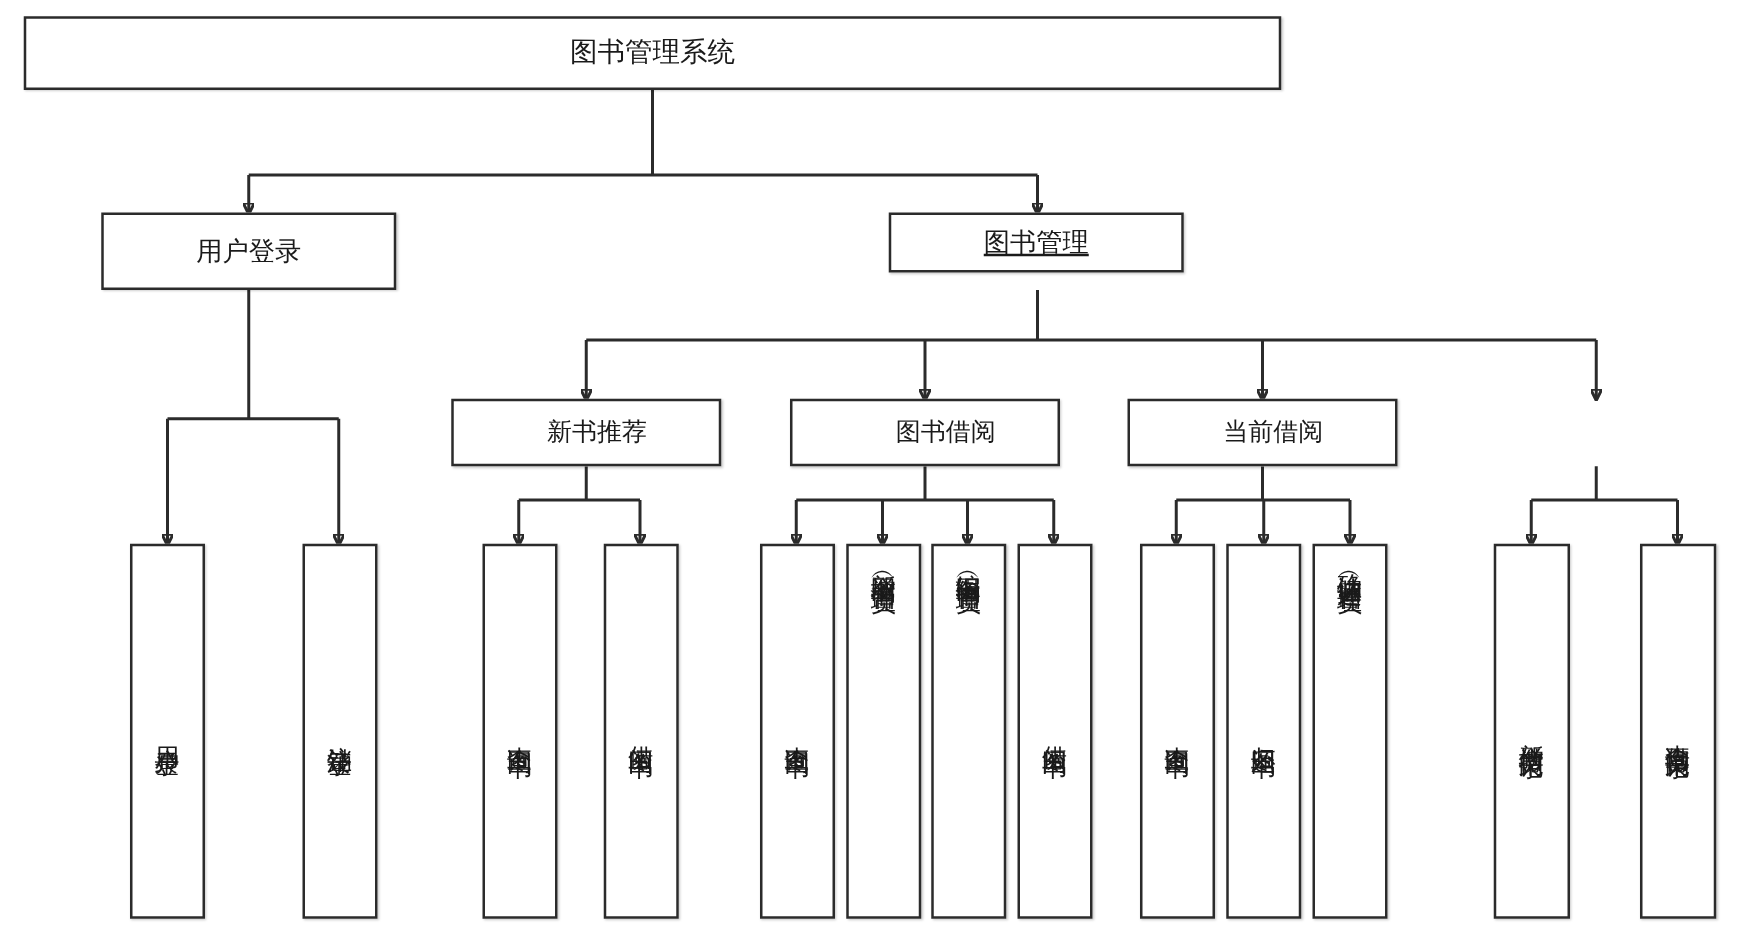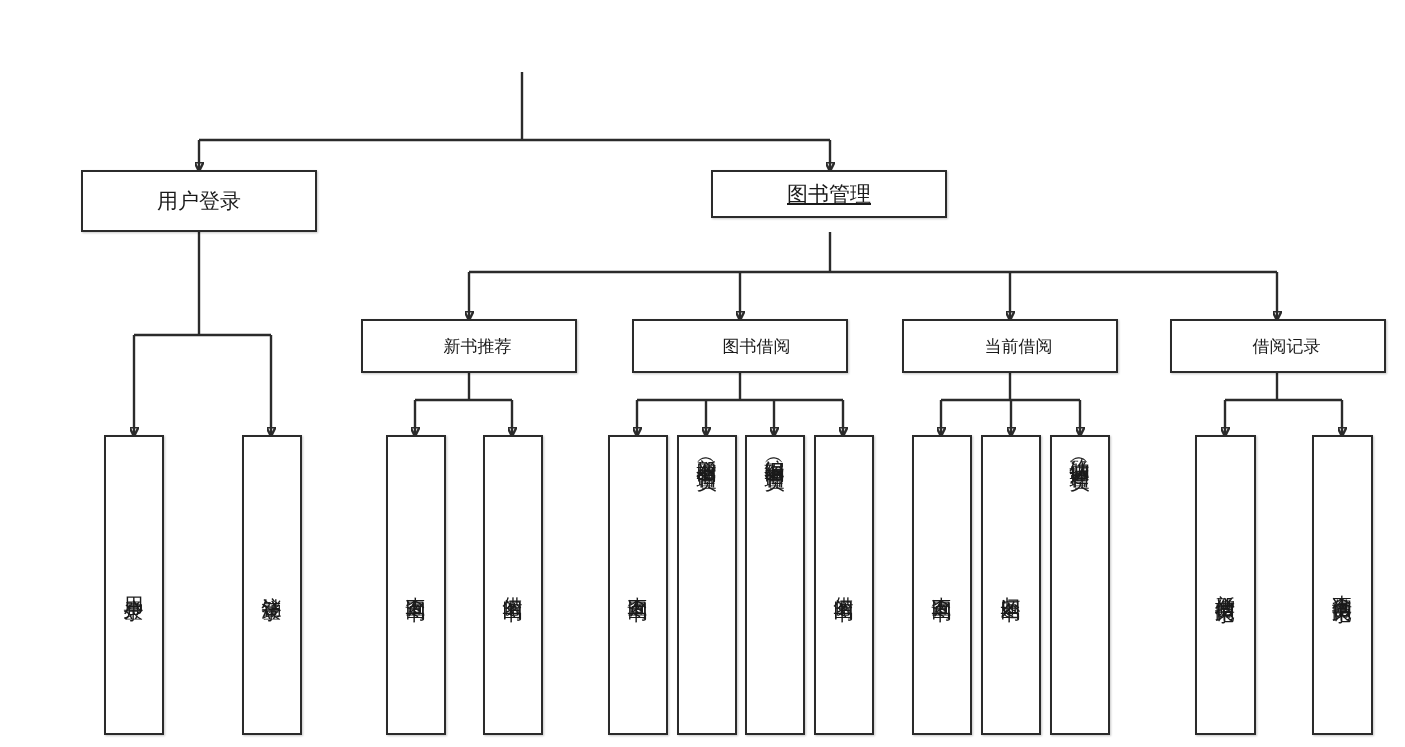--- a/index.html
+++ b/index.html
@@ -45,21 +45,21 @@
     box-shadow: 1px 1px 2px rgba(0,0,0,0.22);
   }
   .node .label {
     display: block;
     text-align: center;
     line-height: 1.18;
     white-space: nowrap;
   }
   .node.root .label { font-size: 22px; }
   .node.level2 .label { font-size: 21px; }
-  .node.level3 .label { font-size: 17px; margin-left: 17px; }
+  .node.level3 .label { font-size: 20px; margin-left: 17px; }
   
   .node.leaf {
     align-items: flex-start;
     padding-top: 0;
   }
   .node.leaf .label {
     writing-mode: vertical-rl;
     text-orientation: upright;
     font-size: 20px;
     letter-spacing: 2px;
@@ -128,40 +128,40 @@
     <line x1="941" y1="400" x2="941" y2="435" marker-end="url(#arrow)"></line>
     <line x1="1011" y1="400" x2="1011" y2="435" marker-end="url(#arrow)"></line>
     <line x1="1080" y1="400" x2="1080" y2="435" marker-end="url(#arrow)"></line>
 
     <line x1="1277" y1="373" x2="1277" y2="400"></line>
     <line x1="1225" y1="400" x2="1342" y2="400"></line>
     <line x1="1225" y1="400" x2="1225" y2="435" marker-end="url(#arrow)"></line>
     <line x1="1342" y1="400" x2="1342" y2="435" marker-end="url(#arrow)"></line>
   </svg>
 
+  <div class="node root" style="left:19px; top:13px; width:1006px; height:59px;">
+    <span class="label">图书管理系统</span>
+  </div>
 
   <div class="node level2" style="left:81px; top:170px; width:236px; height:62px;">
     <span class="label">用户登录</span>
   </div>
   <div class="node level2" style="left:711px; top:170px; width:236px; height:48px;text-decoration:underline;">
     <span class="label">图书管理</span>
   </div>
 
   <div class="node level3" style="left:361px; top:319px; width:216px; height:54px;">
     <span class="label">新书推荐</span>
   </div>
   <div class="node level3" style="left:632px; top:319px; width:216px; height:54px;padding-left:16px;">
     <span class="label">图书借阅</span>
   </div>
   <div class="node level3" style="left:902px; top:319px; width:216px; height:54px;">
     <span class="label">当前借阅</span>
   </div>
-  <div class="node level3" style="left:1170px; top:319px; width:216px; height:54px;">
-    <span class="label">借阅记录</span>
-  </div>
 
   <div class="node leaf mid" style="left:104px; top:435px; width:60px; height:300px;">
     <span class="label">用户登录</span>
   </div>
   <div class="node leaf mid" style="left:242px; top:435px; width:60px; height:300px;">
     <span class="label">注销登录</span>
   </div>
 
   <div class="node leaf mid" style="left:386px; top:435px; width:60px; height:300px;">
     <span class="label">查询图书</span>

